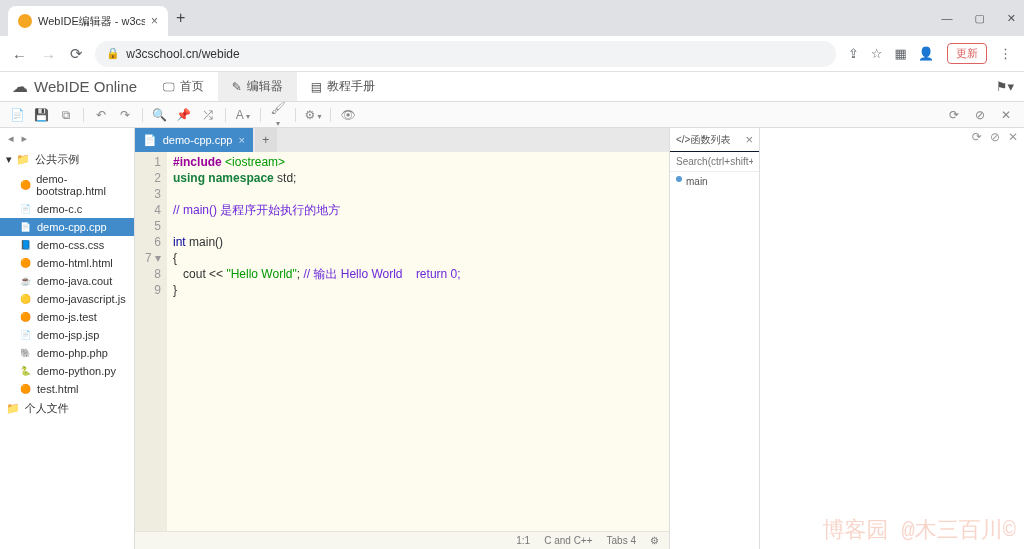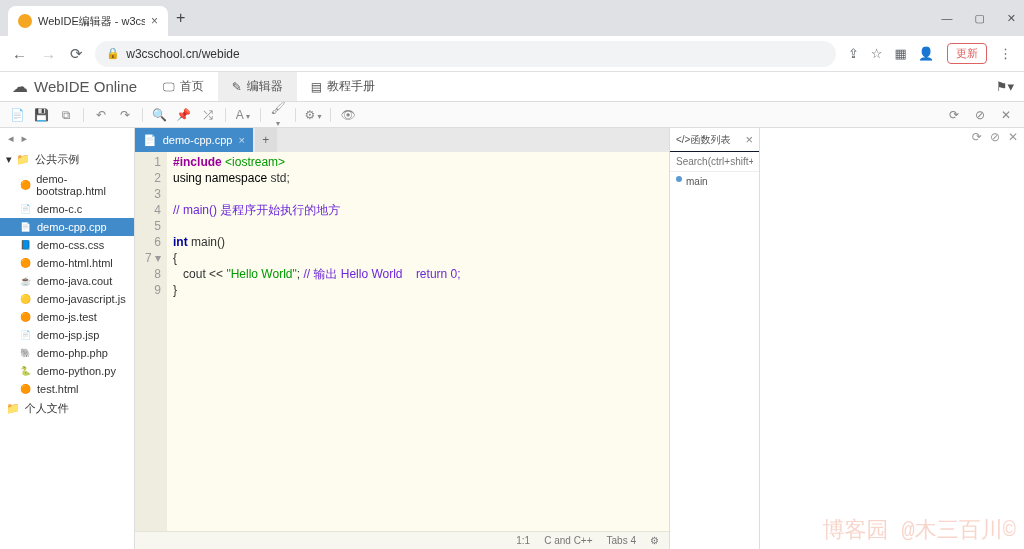--- a/index.html
+++ b/index.html
@@ -54,26 +54,26 @@
 
 .editor-wrap{flex:1;display:flex;flex-direction:column;min-width:0}
 .tabbar{height:24px;background:#e8e8e8;display:flex;align-items:center}
 .etab{background:#428bca;color:#fff;height:24px;display:flex;align-items:center;padding:0 8px;gap:6px;font-size:11px}
 .etab .close{opacity:.7;cursor:pointer}
 .etab-add{width:22px;text-align:center;color:#666;cursor:pointer;background:#ddd;height:24px;line-height:24px;margin-left:2px}
 
 .code-area{flex:1;display:flex;background:#fdfcef;font-family:Consolas,monospace;font-size:12px;position:relative}
 .gutter{background:#efece0;color:#999;padding:2px 6px 2px 10px;text-align:right;user-select:none;line-height:16px}
 .code{padding:2px 6px;line-height:16px;white-space:pre;color:#333}
-.kw{color:#000000;font-weight:normal}
+.kw{color:#15803d;font-weight:bold}
 .pp{color:#909;font-weight:bold}
 .inc{color:#090}
 .str{color:#090}
 .cmt{color:#6d28d9}
-.type{color:#009;font-weight:bold}
+.type{color:#009;font-weight:normal}
 
 .statusbar{height:18px;background:#f7f6ef;border-top:1px solid #e6e4d8;display:flex;align-items:center;justify-content:flex-end;gap:14px;padding:0 10px;font-size:10px;color:#777}
 
 .func-panel{width:90px;border-left:1px solid #ddd;background:#fff;display:flex;flex-direction:column}
 .fp-head{display:flex;align-items:center;padding:4px 6px;font-size:10px;color:#555;border-bottom:1px solid #0f172a}
 .fp-head .x{margin-left:auto;color:#888;cursor:pointer;font-size:13px}
 .fp-search{border:none;border-bottom:1px solid #eee;padding:4px 6px;font-size:10px;width:100%;outline:none;color:#888}
 .fp-item{padding:4px 6px;font-size:10px;color:#555;cursor:pointer;display:flex;align-items:flex-start;gap:4px}
 .dot{width:6px;height:6px;background:#5b9bd5;border-radius:50%}
 

